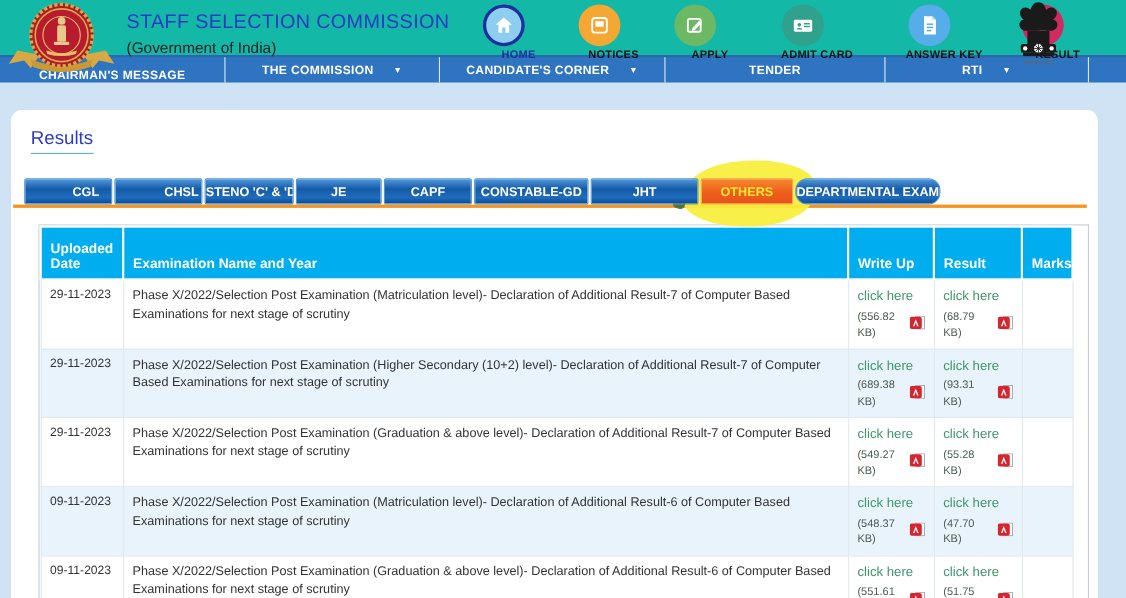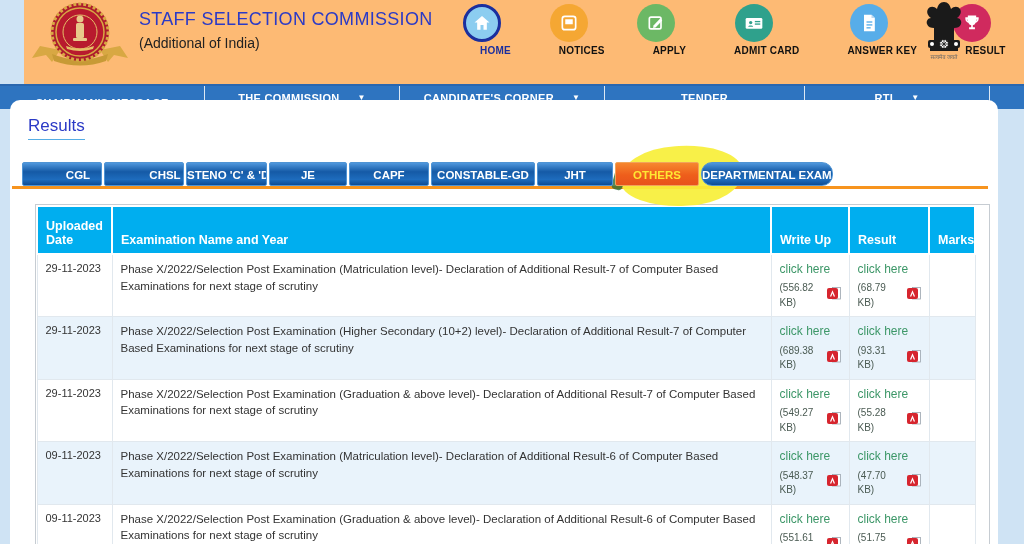--- a/index.html
+++ b/index.html
@@ -1,20 +1,20 @@
 <!DOCTYPE html>
 <html><head>
 <meta charset="utf-8">
 <style>
   html,body{margin:0;padding:0;}
   .viewport{width:1024px;height:544px;position:relative;overflow:hidden;
     background:#cfe3f4;font-family:"Liberation Sans",sans-serif;}
 
   
-  .top-header{height:84px;background:#fdba74;position:relative;margin-left:24px;}
+  .top-header{height:50px;background:#14b8a6;position:relative;}
   .ssc-logo{position:absolute;left:6px;top:2px;}
   .org-block{position:absolute;left:115px;top:9px;}
   .org-name{font-size:18px;color:#2b3ac6;letter-spacing:.3px;}
   .org-sub{font-size:14px;color:#222;margin-top:5px;}
   .quick-links{position:absolute;left:430px;top:4px;display:flex;gap:22px;}
   .ql-item{display:flex;flex-direction:column;align-items:center;cursor:pointer;}
   .ql-circle{width:38px;height:38px;border-radius:50%;display:flex;align-items:center;justify-content:center;box-sizing:border-box;}
   .ql-circle.ring{border:3px solid #1b2f9e;}
   .ql-label{font-size:10px;font-weight:bold;color:#111;margin-top:3px;letter-spacing:.2px;white-space:nowrap;padding-left:26px;}
   .ql-label.home{color:#1b2f9e;}
@@ -80,21 +80,21 @@
         <circle cx="50" cy="30" r="24" fill="#b81a2e" stroke="#d8a843" stroke-width="1.5"></circle>
         <circle cx="50" cy="30" r="17" fill="none" stroke="#e5c067" stroke-width="1"></circle>
         <rect x="46" y="21" width="8" height="15" rx="1.5" fill="#e8c98a"></rect>
         <circle cx="50" cy="17" r="3.5" fill="#e8c98a"></circle>
         <rect x="43" y="36" width="14" height="3" rx="1" fill="#e8c98a"></rect>
         <path d="M36 44 Q50 49 64 44 L63 47 Q50 51 37 47 Z" fill="#e5c067"></path>
       </svg>
     </div>
     <div class="org-block">
       <div class="org-name">STAFF SELECTION COMMISSION</div>
-      <div class="org-sub">(Additional of India)</div>
+      <div class="org-sub">(Government of India)</div>
     </div>
     <div class="quick-links" id="quick-links">
         <div class="ql-item">
           <div class="ql-circle ring" style="background: rgb(140, 205, 240);">
             <svg width="20" height="20" viewBox="0 0 24 24">
               <path d="M12 3.5 L21 11.5 H17.8 V20 H13.8 V14.5 H10.2 V20 H6.2 V11.5 H3 Z" fill="#fff"></path>
             </svg>
           </div>
           <div class="ql-label home">HOME</div>
         </div>
@@ -195,21 +195,21 @@
         <div class="tabs-underline"></div>
         <div class="hl-blob"></div>
         <div class="hl-streak"></div>
         <div class="tabs-row" id="tabs-row">
             <div class="tab" style="width: 80px; padding-left: 32px;">CGL</div>
             <div class="tab" style="width: 80px; padding-left: 42px;">CHSL</div>
             <div class="tab" style="width: 81px;">STENO 'C' &amp; 'D'</div>
             <div class="tab" style="width: 78px;">JE</div>
             <div class="tab" style="width: 80px;">CAPF</div>
             <div class="tab" style="width: 104px;">CONSTABLE-GD</div>
-            <div class="tab" style="width: 76px;">JHT</div>
+            <div class="tab" style="width: 98px;">JHT</div>
             <div class="tab active" style="width: 84px;">OTHERS</div>
             <div class="tab" style="width: 132px; border-radius: 11px;">DEPARTMENTAL EXAMS</div>
           </div>
       </div>
 
       <div class="table-wrap">
         <table>
           <colgroup>
             <col style="width:75px">
               <col style="width:659px">

